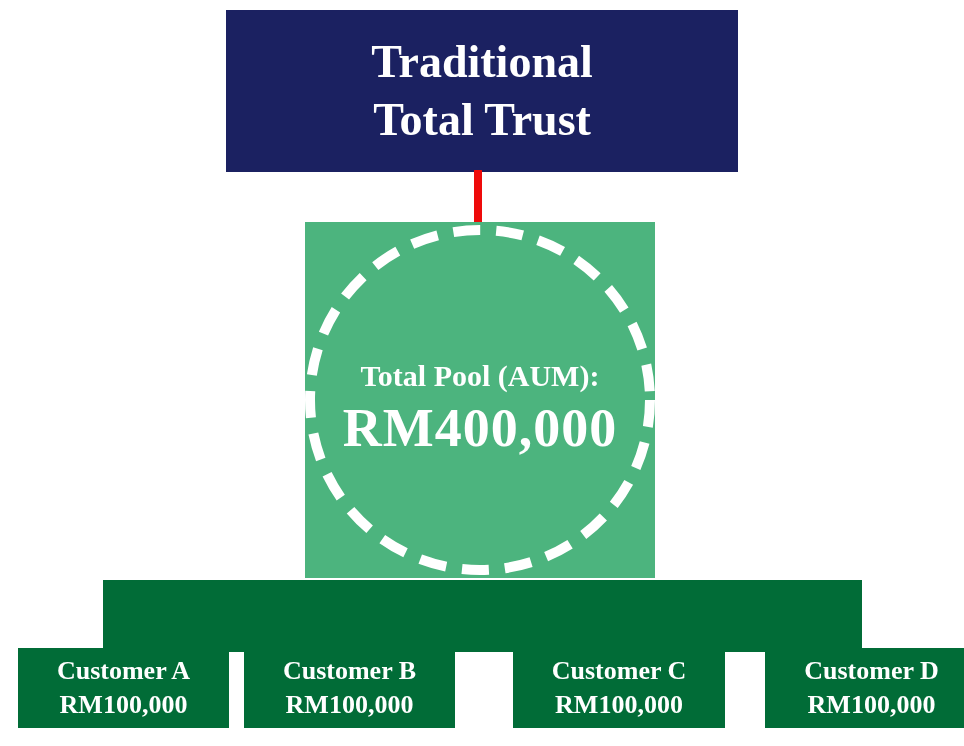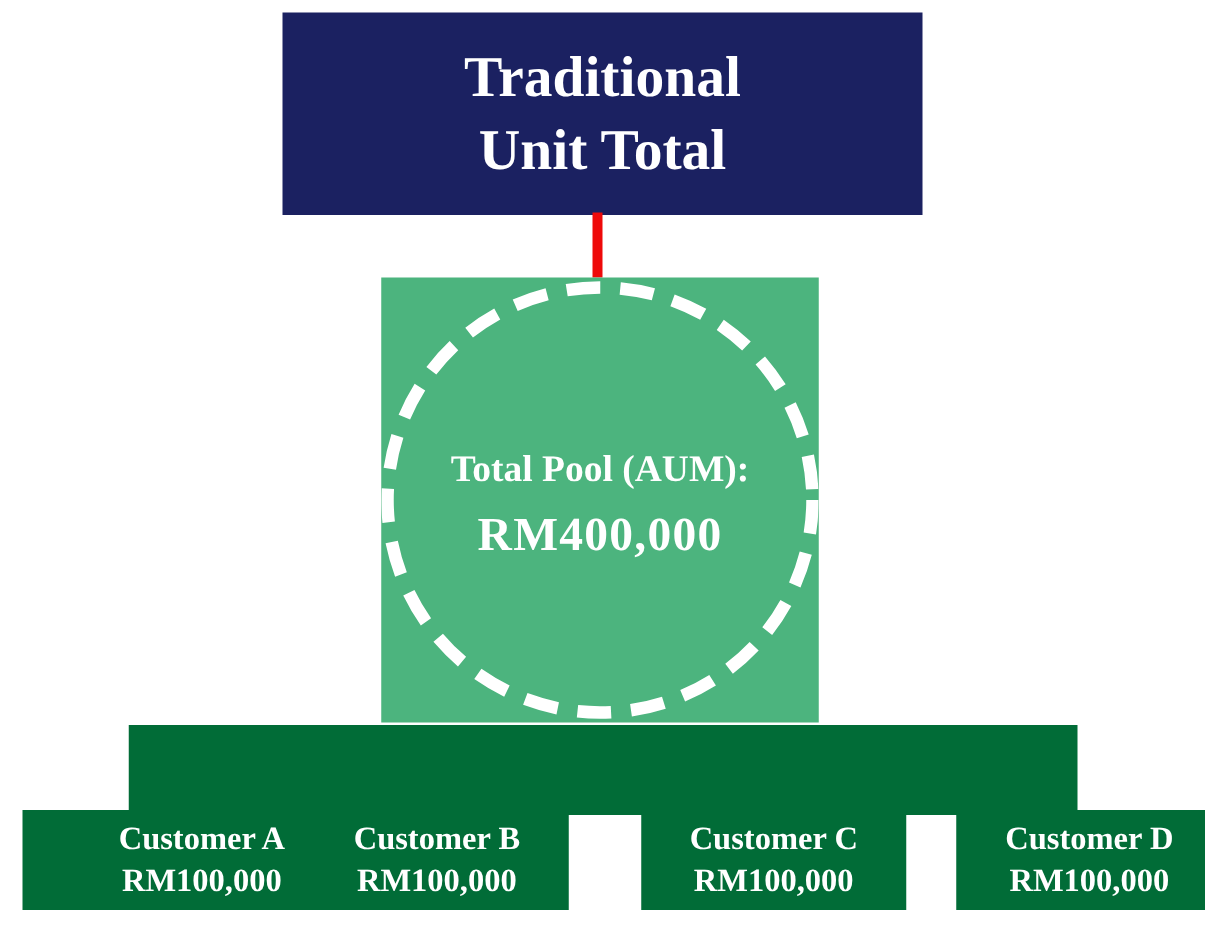--- a/index.html
+++ b/index.html
@@ -66,21 +66,21 @@
     text-align: center;
     color: #ffffff;
   }
   .pool-label {
     font-size: 30px;
     font-weight: bold;
     line-height: 40px;
     white-space: nowrap;
   }
   .pool-amount {
-    font-size: 38px;
+    font-size: 54px;
     font-weight: bold;
     line-height: 64px;
     letter-spacing: 1px;
     white-space: nowrap;
   }
   .bar {
     position: absolute;
     left: 103px;
     top: 580px;
     width: 759px;
@@ -99,33 +99,33 @@
     justify-content: center;
     text-align: center;
   }
   .customer-name,
   .customer-amount {
     font-size: 26px;
     font-weight: bold;
     line-height: 34px;
     white-space: nowrap;
   }
-  .cust-a { left: 18px;  width: 211px; padding-left: 38px; }
+  .cust-a { left: 18px;  width: 211px; }
   .cust-b { left: 244px; width: 211px; }
   .cust-c { left: 513px; width: 212px; }
   .cust-d { left: 765px; width: 213px; }
 </style>
 </head>
 <body>
 
 <div id="stage">
 
   <div class="title-box">
     <div class="title-line">Traditional</div>
-    <div class="title-line">Unit Total</div>
+    <div class="title-line">Total Trust</div>
   </div>
 
   <div class="connector"></div>
 
   <div class="pool-square">
     <svg width="350" height="356" viewBox="0 0 350 356" aria-hidden="true">
       <circle cx="175" cy="178" r="170" fill="none" stroke="#ffffff" stroke-width="10" stroke-dasharray="27 16"></circle>
     </svg>
     <div class="pool-text">
       <div class="pool-label">Total Pool (AUM):</div>

